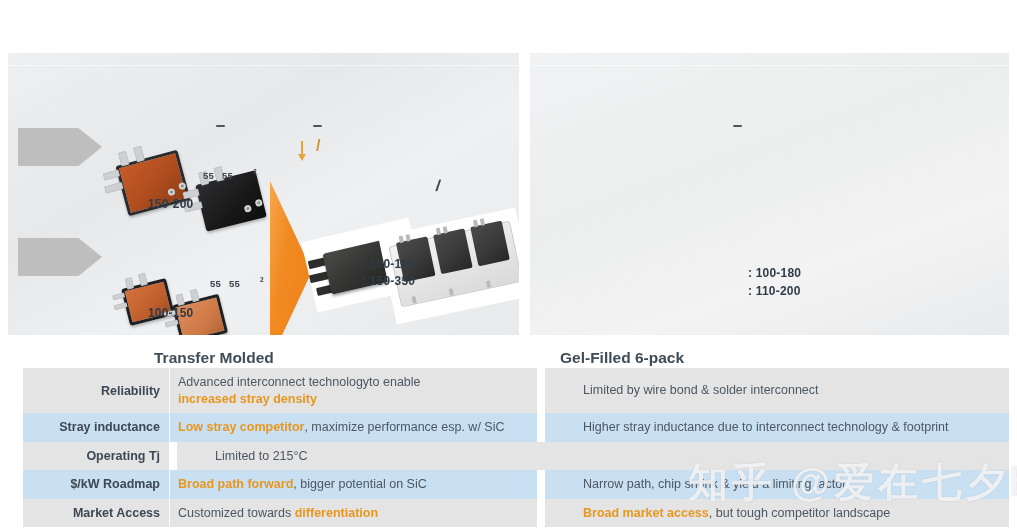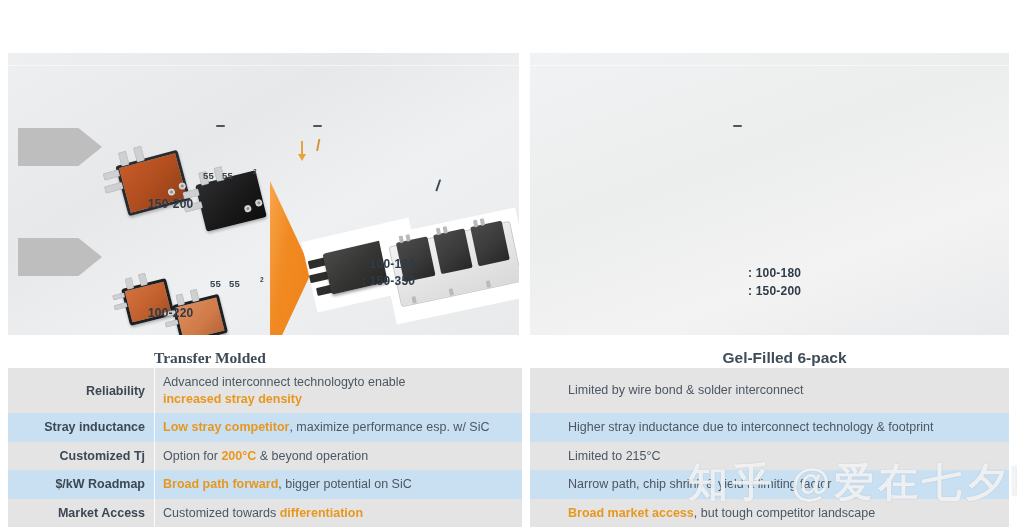--- a/index.html
+++ b/index.html
@@ -137,24 +137,24 @@
   .six-photo .pin {
     position:absolute; width:4px; height:7px; background:#b9babb; border-radius:1px;
   }
 
   
   .table { position:absolute; left:8px; top:340px; width:1001px; }
   .thead { display:flex; height:28px; align-items:flex-end; }
   .th {
     font-size:15.5px; font-weight:bold; color:#3f4c58; padding-bottom:1px;
   }
-  .th-left  { width:514px; padding-left:146px;font-family:Liberation Serif, serif; }
-  .th-right { width:487px; padding-left:38px;text-align:center; }
-
-  .trow { display:flex; align-items:stretch; }
+  .th-left  { width:514px; padding-left:146px; }
+  .th-right { width:487px; padding-left:38px; }
+
+  .trow { display:flex; align-items:stretch;margin-left:15px; }
   .trow.odd  { background:#e4e4e4; }
   .trow.even { background:#c9e0f2; }
   .cell-key {
     width:146px; min-width:146px; text-align:right; padding:6px 9px 6px 4px;
     font-size:12.5px; font-weight:bold; color:#3c4854; display:flex;
     align-items:center; justify-content:flex-end;
   }
   .cell-v1 {
     width:368px; min-width:368px; padding:6px 8px 6px 8px;
     font-size:12.5px; color:#4b5763; line-height:1.32;
@@ -257,38 +257,38 @@
         <div class="pin" style="left:65px; top:4px;"></div>
         <div class="pin" style="left:96px; top:4px;"></div>
         <div class="pin" style="left:103px;top:4px;"></div>
         <div class="pin" style="left:20px; top:66px;"></div>
         <div class="pin" style="left:58px; top:66px;"></div>
         <div class="pin" style="left:96px; top:66px;"></div>
       </div>
 
       <div id="left-labels">
           <div class="panel-label" style="left: 140px; top: 144px;">150-200</div>
-          <div class="panel-label" style="left: 140px; top: 253px;">100-220</div>
+          <div class="panel-label" style="left: 140px; top: 253px;">100-150</div>
           <div class="panel-label small" style="left: 195px; top: 117px;">55</div>
           <div class="panel-label small" style="left: 214px; top: 117px;">55</div>
           <div class="panel-label sup" style="left: 245px; top: 115px;">2</div>
           <div class="panel-label small" style="left: 202px; top: 225px;">55</div>
           <div class="panel-label small" style="left: 221px; top: 225px;">55</div>
           <div class="panel-label sup" style="left: 252px; top: 223px;">2</div>
           <div class="panel-label" style="left: 354px; top: 204px;">: 100-180</div>
           <div class="panel-label" style="left: 354px; top: 221px;">: 150-350</div>
         </div>
     </div>
 
     <div class="panel panel-right">
       <div class="dash-remnant" style="left:203px; top:72px; width:9px;"></div>
 
       <div id="right-labels">
           <div class="panel-label" style="left: 218px; top: 213px;">: 100-180</div>
-          <div class="panel-label" style="left: 218px; top: 231px;">: 150-200</div>
+          <div class="panel-label" style="left: 218px; top: 231px;">: 110-200</div>
         </div>
     </div>
   </div>
 
   <div class="table">
     <div class="thead">
       <div class="th th-left">Transfer Molded</div>
       <div class="th th-right">Gel-Filled 6-pack</div>
     </div>
     <div id="table-body">
@@ -306,24 +306,21 @@
           <div class="cell-key">Stray inductance</div>
           <div class="cell-v1">
             <div><span class="hl">Low stray competitor</span><span>, maximize performance esp. w/ SiC</span></div>
           </div>
           <div class="cell-gap"></div>
           <div class="cell-v2">
             <div><span>Higher stray inductance due to interconnect technology &amp; footprint</span></div>
           </div>
         </div>
         <div class="trow odd">
-          <div class="cell-key">Customized Tj</div>
-          <div class="cell-v1">
-            <div><span>Option for </span><span class="hl">200°C</span><span> &amp; beyond operation</span></div>
-          </div>
+          <div class="cell-key">Operating Tj</div>
           <div class="cell-gap"></div>
           <div class="cell-v2">
             <div><span>Limited to 215°C</span></div>
           </div>
         </div>
         <div class="trow even">
           <div class="cell-key">$/kW Roadmap</div>
           <div class="cell-v1">
             <div><span class="hl">Broad path forward</span><span>, bigger potential on SiC</span></div>
           </div>

